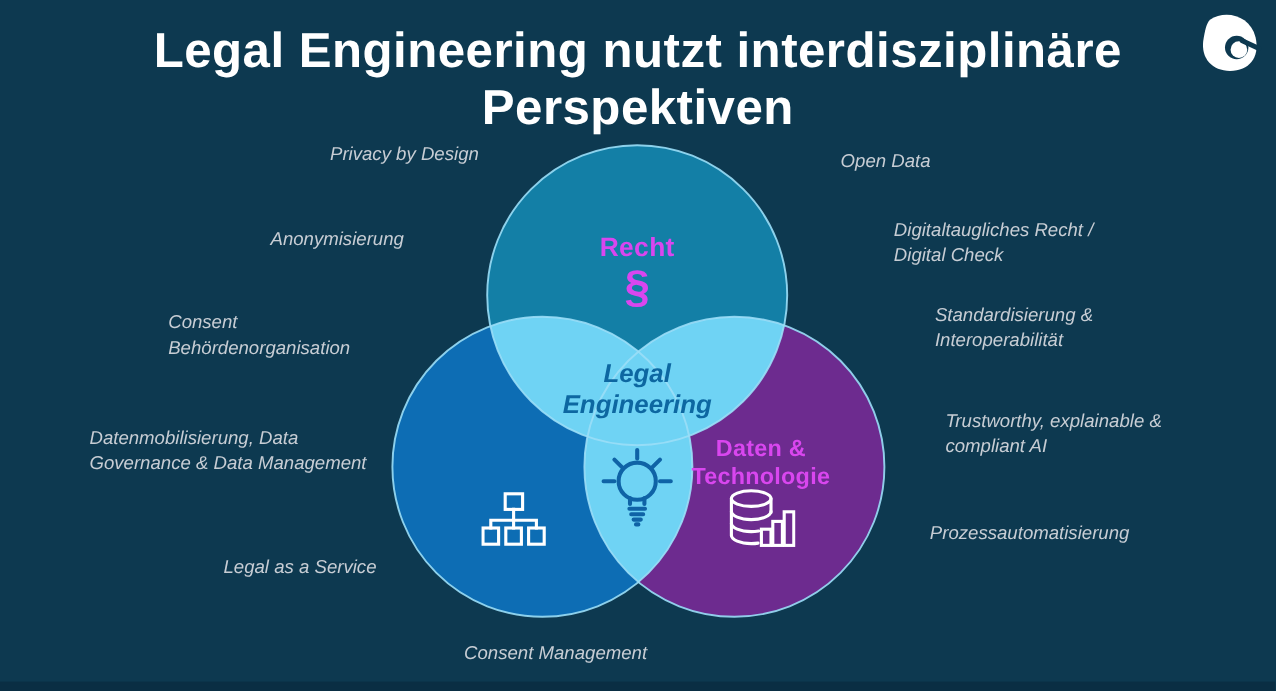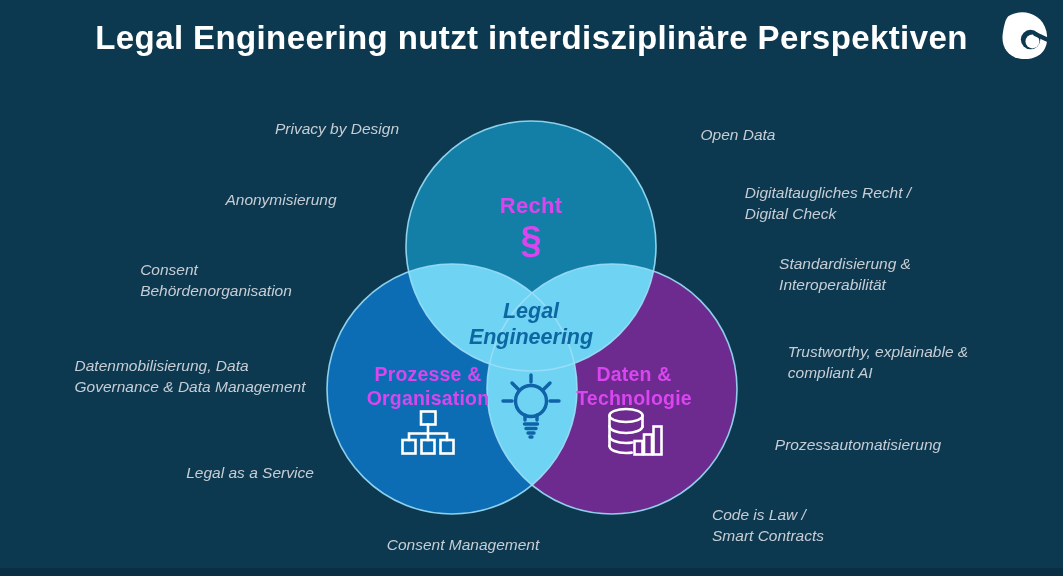--- a/index.html
+++ b/index.html
@@ -3,21 +3,21 @@
 <meta charset="utf-8">
 <style>
   html,body{margin:0;padding:0;background:#0d3950;}
   .slide{
     position:relative;width:1063px;height:576px;overflow:hidden;
     background:#0d3950;
     font-family:"Liberation Sans", sans-serif;
   }
   .title{
     position:absolute;top:19px;left:0;width:100%;text-align:center;
-    color:#ffffff;font-size:33px;font-weight:bold;letter-spacing:.4px;
+    color:#ffffff;font-size:41px;font-weight:bold;letter-spacing:.4px;
   }
   .logo{position:absolute;top:7px;right:12px;width:52px;height:54px;}
   .venn-svg{position:absolute;left:0;top:0;}
   .sat{
     position:absolute;transform:translate(-50%,-50%);
     color:#c7cdd4;font-style:italic;font-size:15.5px;line-height:1.38;
     text-align:left;white-space:pre-line;
   }
   .circle-label{
     position:absolute;transform:translate(-50%,-50%);
@@ -71,22 +71,20 @@
     </g>
 
     <circle cx="531" cy="246" r="125" fill="none" stroke-width="1.6" opacity="0.9" stroke="#9adef7"></circle>
     <circle cx="452" cy="389" r="125" fill="none" stroke-width="1.6" opacity="0.9" stroke="#9adef7"></circle>
     <circle cx="612" cy="389" r="125" fill="none" stroke-width="1.6" opacity="0.9" stroke="#9adef7"></circle>
   </svg>
 
   <div class="circle-label lbl-recht" style="left:531px;top:206px;">Recht</div>
   <div class="circle-label sym-recht" style="left:531px;top:240px;">§</div>
 
-  <div class="circle-label sub-label" style="left:428px;top:386px;">Prozesse &amp;
-Organisation</div>
   <div class="circle-label sub-label" style="left:634px;top:386px;">Daten &amp;
 Technologie</div>
 
   <div class="center-label" style="left:531px;top:325px;">Legal
 Engineering</div>
 
   <div class="icon-wrap" style="left:428px;top:433px;">
     <svg width="54" height="46" viewBox="0 0 54 46" fill="none" stroke-linecap="square" stroke-width="2.6" stroke="#ffffff">
       <rect x="20" y="1.5" width="14.5" height="13"></rect>
       <path d="M27 14.5 V23.5 M8 23.5 H46 M8 23.5 V30 M27 23.5 V30 M46 23.5 V30"></path>
@@ -129,17 +127,15 @@
   <div class="sat" style="left:230px;top:473px;margin-left:20px;">Legal as a Service</div>
   <div class="sat" style="left:463px;top:545px;">Consent Management</div>
   <div class="sat" style="left:738px;top:135px;">Open Data</div>
   <div class="sat" style="left:828px;top:203px;">Digitaltaugliches Recht /
 Digital Check</div>
   <div class="sat" style="left:845px;top:274px;">Standardisierung &amp;
 Interoperabilität</div>
   <div class="sat" style="left:878px;top:362px;">Trustworthy, explainable &amp;
 compliant AI</div>
   <div class="sat" style="left:858px;top:445px;">Prozessautomatisierung</div>
-  <div class="sat" style="left:768px;top:525px;">Code is Law /
-Smart Contracts</div>
 
   <div class="footer-bar"></div>
 </div>
 
 </body></html>

